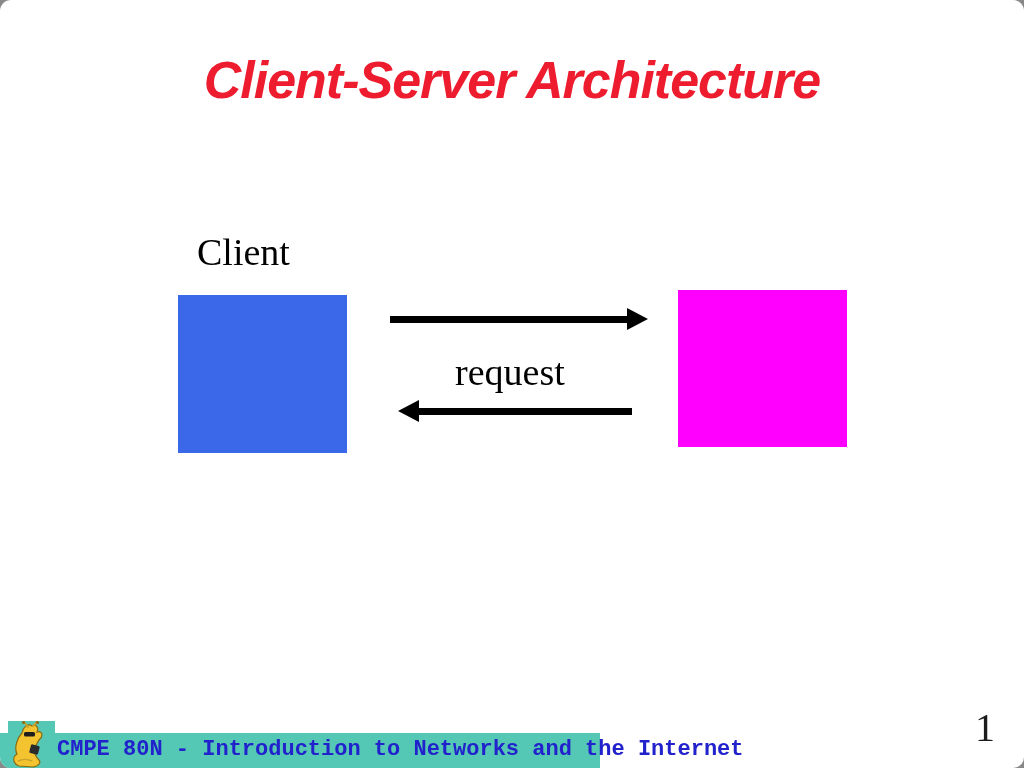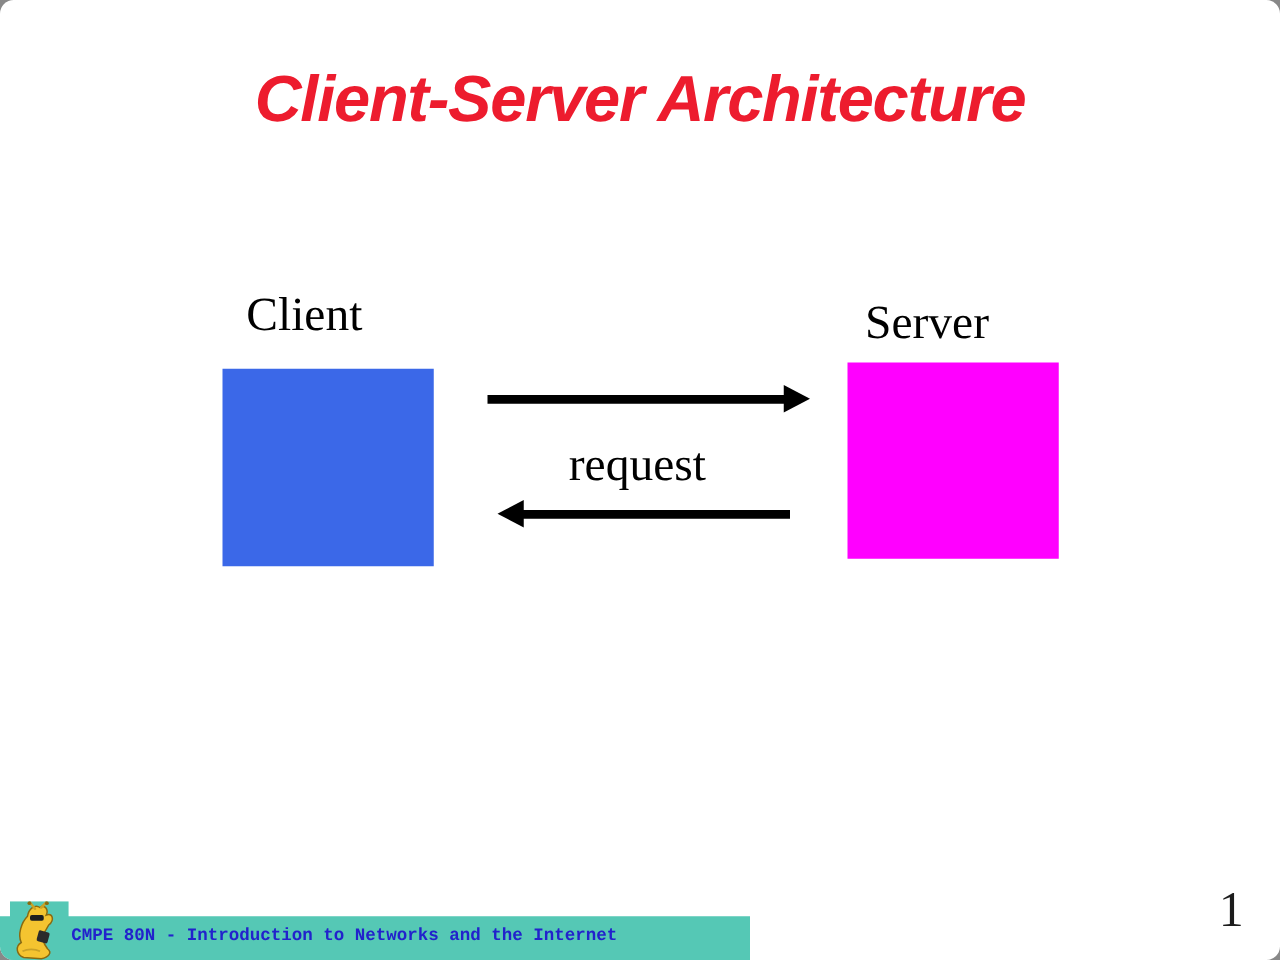--- a/index.html
+++ b/index.html
@@ -59,21 +59,21 @@
   .request-arrow .shaft{left:0;width:240px;}
   .response-arrow{left:398px;top:400px;width:234px;}
   .response-arrow .shaft{left:18px;width:216px;}
   .footer-bar{
     position:absolute;left:0;top:733px;width:600px;height:35px;
     background:var(--footer-teal,#55C8B5);
   }
   .footer-text{
     position:absolute;left:57px;top:0;line-height:33px;
     font-family:"Liberation Mono","DejaVu Sans Mono",monospace;
-    font-weight:bold;font-size:14px;
+    font-weight:bold;font-size:22px;
     color:var(--footer-text-blue,#2222CC);
     white-space:nowrap;
   }
   .mascot{
     position:absolute;left:8px;top:721px;width:47px;height:47px;
   }
   .page-number{
     position:absolute;left:962px;top:708px;width:46px;
     text-align:center;
     font-family:"Liberation Serif",serif;
@@ -83,21 +83,20 @@
 </head>
 <body>
 
 <div class="slide">
 
   <h1 class="title">Client-Server Architecture</h1>
 
   <div class="diagram-label client-label">Client</div>
   <div class="box client-box"></div>
 
-  <div class="diagram-label server-label">Server</div>
   <div class="box server-box"></div>
 
   <div class="arrow request-arrow">
     <div class="shaft"></div>
     <div class="head-right"></div>
   </div>
 
   <div class="diagram-label response-label">request</div>
   <div class="arrow response-arrow">
     <div class="head-left"></div>

